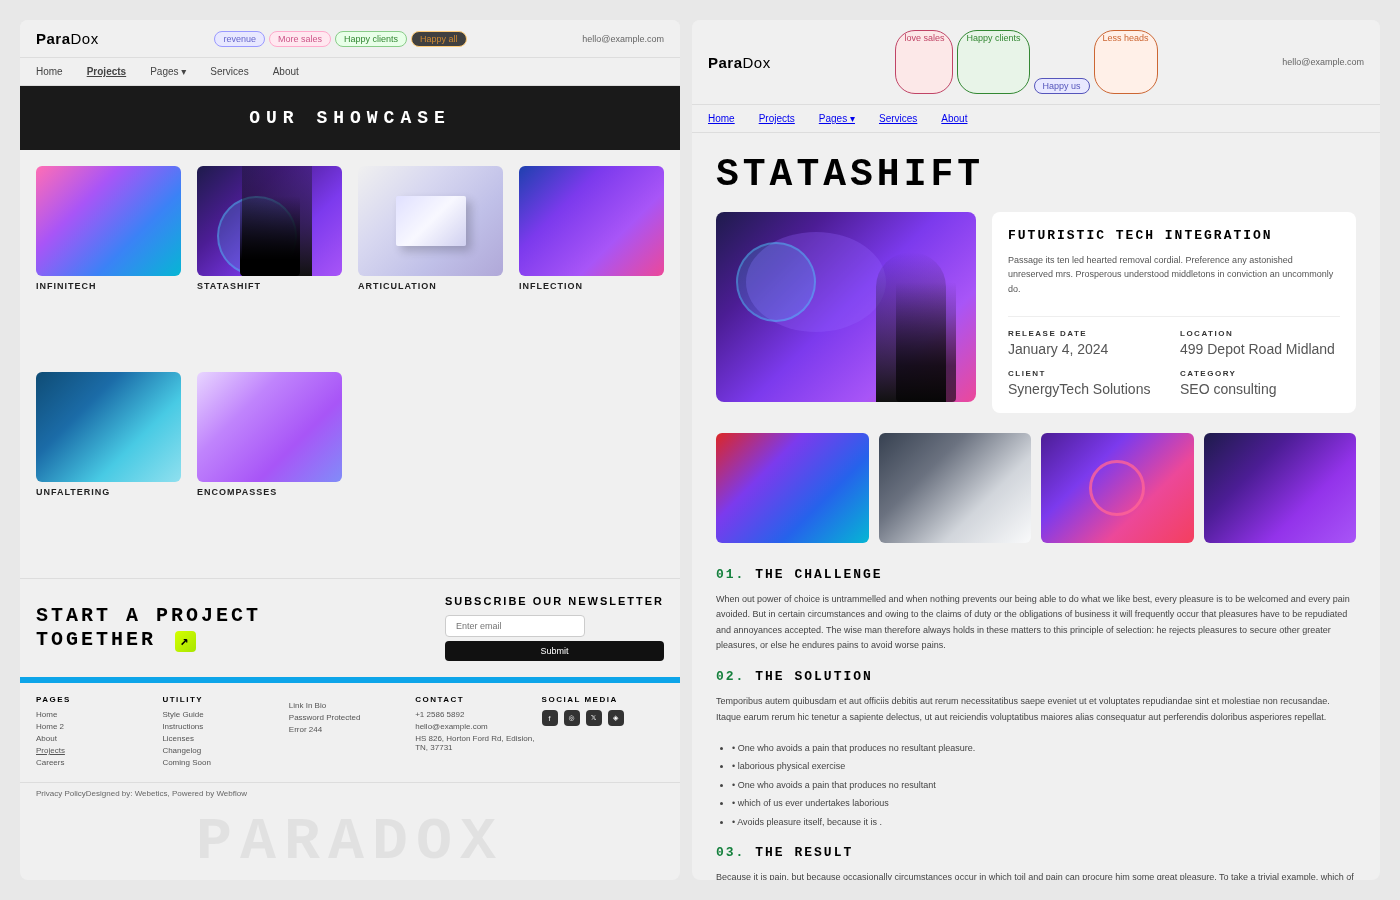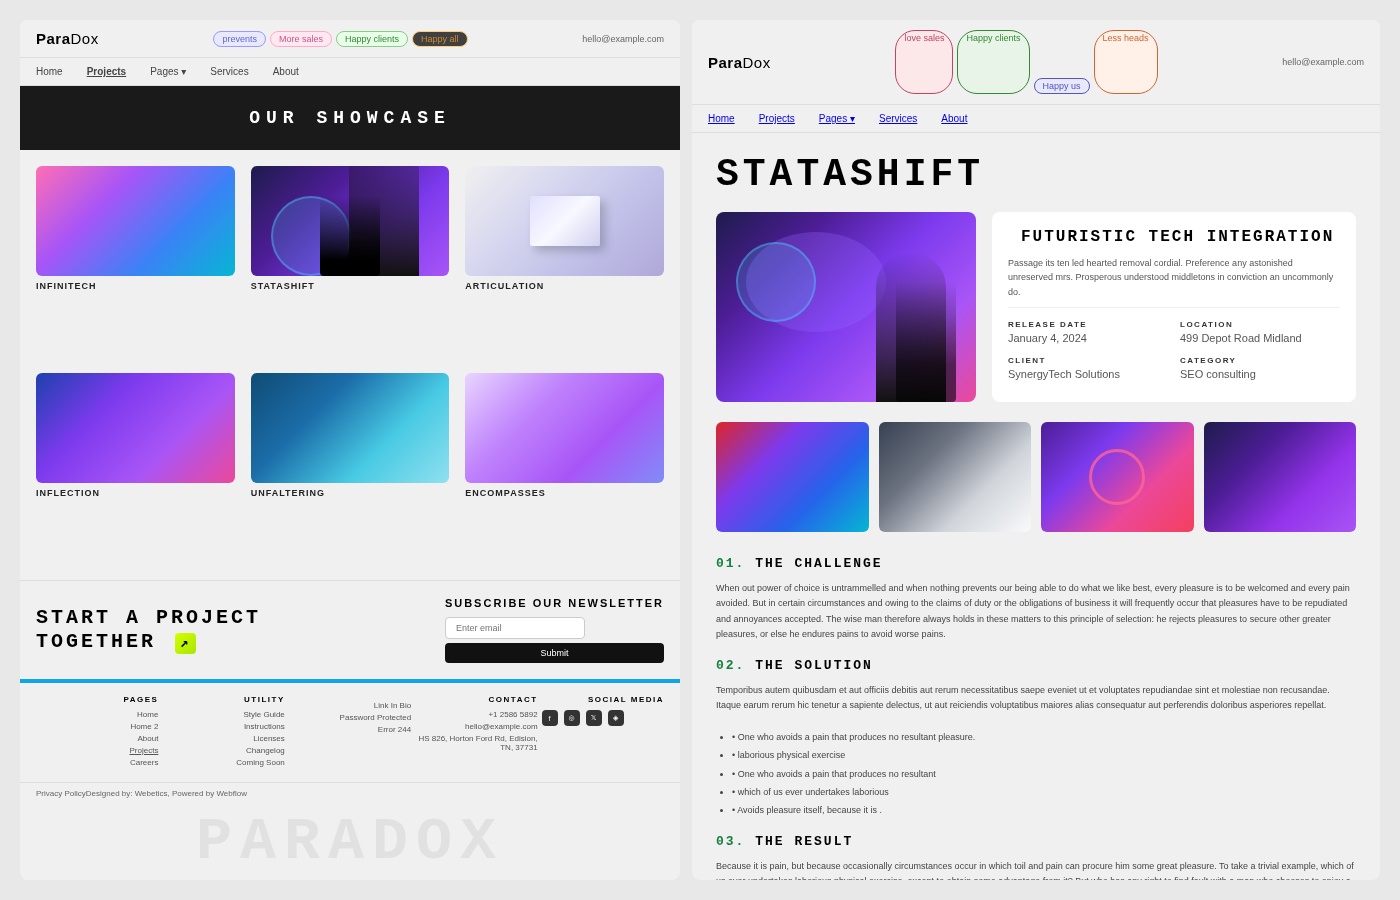--- a/index.html
+++ b/index.html
@@ -75,21 +75,21 @@
       padding: 22px;
       letter-spacing: 6px;
       font-size: 18px;
       font-weight: bold;
       font-family: 'Courier New', monospace;
       text-transform: uppercase;
     }
 
     .projects-grid {
       display: grid;
-      grid-template-columns: repeat(3, 1fr);
+      grid-template-columns: repeat(4, 1fr);
       gap: 16px;
       padding: 16px;
       flex: 1;
     }
 
     .project-item {
       display: flex;
       flex-direction: column;
       gap: 5px;
     }
@@ -198,22 +198,21 @@
       border-radius: 4px;
       font-size: 9px;
       cursor: pointer;
     }
 
     .footer-links {
       padding: 12px 16px;
       display: grid;
       grid-template-columns: repeat(5, 1fr);
       gap: 4px;
-      border-top: 4px solid #0ea5e9;
-      text-align: right;
+      border-top: 6px solid #0ea5e9;
     }
     .footer-col-title {
       font-size: 8px;
       font-weight: bold;
       letter-spacing: 1.5px;
       text-transform: uppercase;
       margin-bottom: 6px;
     }
     .footer-col-item {
       font-size: 8px;
@@ -343,52 +342,51 @@
       border-radius: 4px;
     }
 
     .detail-info-card {
       flex: 1;
       background: white;
       border-radius: 8px;
       padding: 16px;
     }
     .detail-info-title {
-      font-size: 16px;
+      font-size: 13px;
       font-weight: bold;
       letter-spacing: 2px;
       text-transform: uppercase;
       font-family: 'Courier New', monospace;
       margin-bottom: 10px;
-      margin-left: 13px;
     }
     .detail-info-desc {
       font-size: 9px;
       color: #555;
       line-height: 1.6;
-      margin-bottom: 8px;
+      margin-bottom: 20px;
     }
     .detail-meta-grid {
       display: grid;
       grid-template-columns: 1fr 1fr;
       gap: 12px;
       border-top: 1px solid #eee;
       padding-top: 12px;
     }
     .detail-meta-item {}
     .detail-meta-label {
       font-size: 8px;
       font-weight: bold;
       letter-spacing: 1.5px;
       text-transform: uppercase;
       color: #333;
       margin-bottom: 3px;
     }
     .detail-meta-value {
-      font-size: 11px;
+      font-size: 14px;
       color: #555;
     }
 
     .gallery-row {
       display: grid;
       grid-template-columns: repeat(4, 1fr);
       gap: 10px;
       margin-bottom: 24px;
     }
     .gallery-thumb {
@@ -456,21 +454,21 @@
 </head>
 <body>
 
 <div class="left-panel">
 
   <div class="nav-bar">
     <div class="logo">
       <strong>Para</strong><span>Dox</span>
     </div>
     <div class="nav-pills">
-      <span class="pill pill-revenue">prevents</span>
+      <span class="pill pill-revenue">revenue</span>
       <span class="pill pill-sales">More sales</span>
       <span class="pill pill-happy">Happy clients</span>
       <span class="pill pill-all">Happy all</span>
     </div>
     <span class="email-small">hello@example.com</span>
   </div>
 
   <div class="nav-links">
     <a href="#">Home</a>
     <a href="#" class="active">Projects</a>

